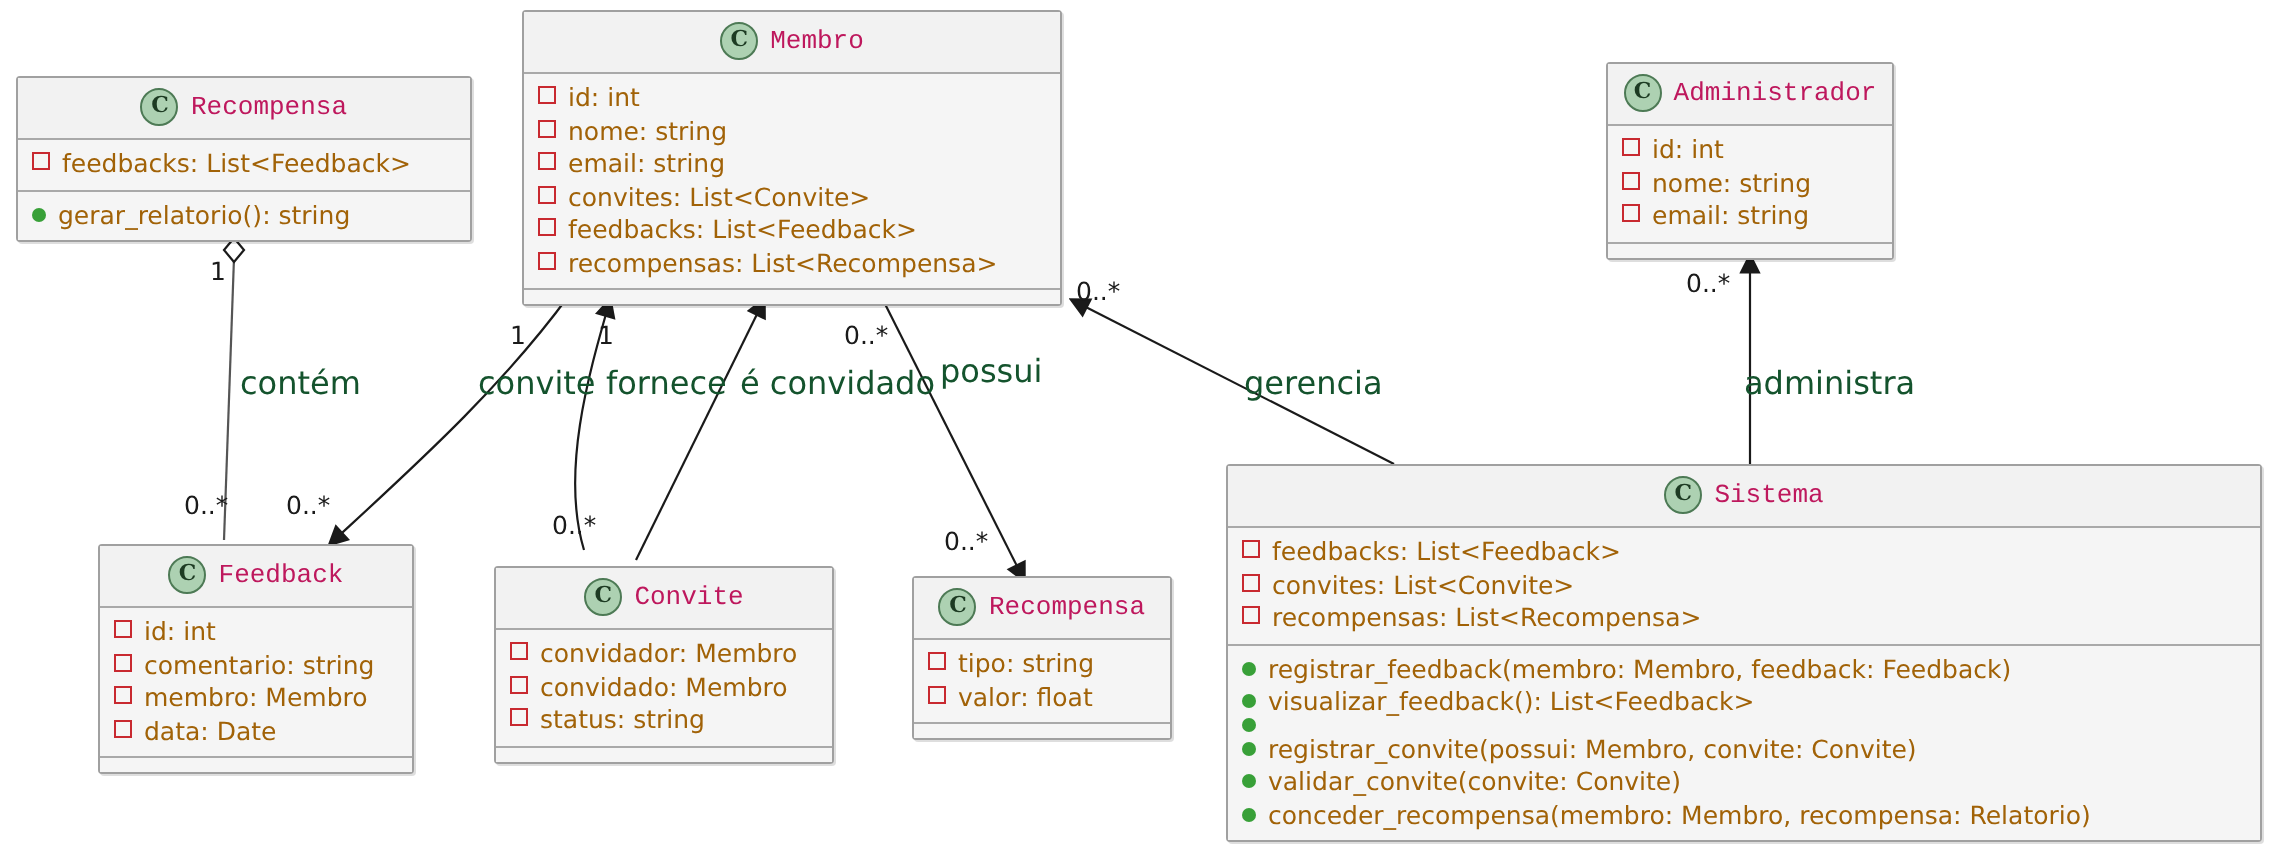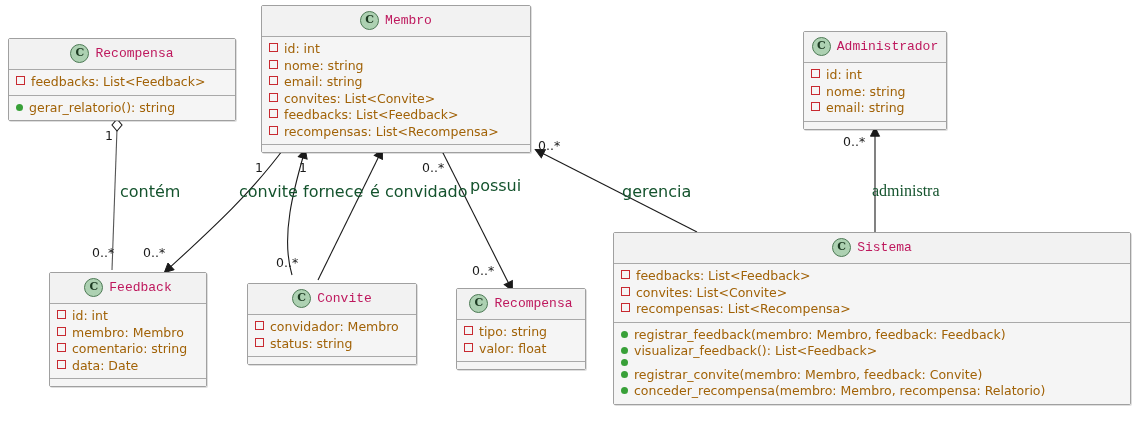--- a/index.html
+++ b/index.html
@@ -157,21 +157,21 @@
     <line x1="875" y1="232" x2="875" y2="128" stroke="#1a1a1a" stroke-width="1.1" marker-end="url(#arrowSolid)"></line>
   </g>
 </svg>
 
 <div class="edge-label" style="left:120px; top:182px;">contém</div>
 <div class="edge-label" style="left:239px; top:182px;">convite</div>
 <div class="edge-label" style="left:303px; top:182px;">fornece</div>
 <div class="edge-label" style="left:370px; top:182px;">é convidado</div>
 <div class="edge-label" style="left:470px; top:176px;">possui</div>
 <div class="edge-label" style="left:622px; top:182px;">gerencia</div>
-<div class="edge-label" style="left:872px; top:182px;font-family:Liberation Serif, serif;">administra</div>
+<div class="edge-label" style="left:872px; top:182px;">administra</div>
 
 <div class="mult-label" style="left:105px; top:128px;">1</div>
 <div class="mult-label" style="left:92px; top:245px;">0..*</div>
 <div class="mult-label" style="left:143px; top:245px;">0..*</div>
 <div class="mult-label" style="left:255px; top:160px;">1</div>
 <div class="mult-label" style="left:299px; top:160px;">1</div>
 <div class="mult-label" style="left:276px; top:255px;">0..*</div>
 <div class="mult-label" style="left:422px; top:160px;">0..*</div>
 <div class="mult-label" style="left:472px; top:263px;">0..*</div>
 <div class="mult-label" style="left:538px; top:138px;">0..*</div>
@@ -257,46 +257,50 @@
     <span class="class-icon">C</span>
     <span class="class-title">Feedback</span>
   </div>
   <div class="compartment">
     <div class="member">
       <span class="mark-private"></span>
       <span>id: int</span>
     </div>
     <div class="member">
       <span class="mark-private"></span>
+      <span>comentario: string</span>
+    </div>
+    <div class="member">
+      <span class="mark-private"></span>
       <span>membro: Membro</span>
     </div>
     <div class="member">
       <span class="mark-private"></span>
-      <span>comentario: string</span>
-    </div>
-    <div class="member">
-      <span class="mark-private"></span>
       <span>data: Date</span>
     </div>
   </div>
   <div class="compartment empty"></div>
 </div>
 
 <div class="uml-class" style="left:247px; top:283px; width:170px;">
   <div class="class-header">
     <span class="class-icon">C</span>
     <span class="class-title">Convite</span>
   </div>
   <div class="compartment">
     <div class="member">
       <span class="mark-private"></span>
       <span>convidador: Membro</span>
     </div>
     <div class="member">
       <span class="mark-private"></span>
+      <span>convidado: Membro</span>
+    </div>
+    <div class="member">
+      <span class="mark-private"></span>
       <span>status: string</span>
     </div>
   </div>
   <div class="compartment empty"></div>
 </div>
 
 <div class="uml-class" style="left:456px; top:288px; width:130px;">
   <div class="class-header">
     <span class="class-icon">C</span>
     <span class="class-title">Recompensa</span>
@@ -340,20 +344,24 @@
     </div>
     <div class="member">
       <span class="mark-public"></span>
       <span>visualizar_feedback(): List&lt;Feedback&gt;</span>
     </div>
     <div class="member">
       <span class="mark-public"></span>
     </div>
     <div class="member">
       <span class="mark-public"></span>
-      <span>registrar_convite(membro: Membro, feedback: Convite)</span>
+      <span>registrar_convite(possui: Membro, convite: Convite)</span>
+    </div>
+    <div class="member">
+      <span class="mark-public"></span>
+      <span>validar_convite(convite: Convite)</span>
     </div>
     <div class="member">
       <span class="mark-public"></span>
       <span>conceder_recompensa(membro: Membro, recompensa: Relatorio)</span>
     </div>
   </div>
 </div>
 
 </body></html>

